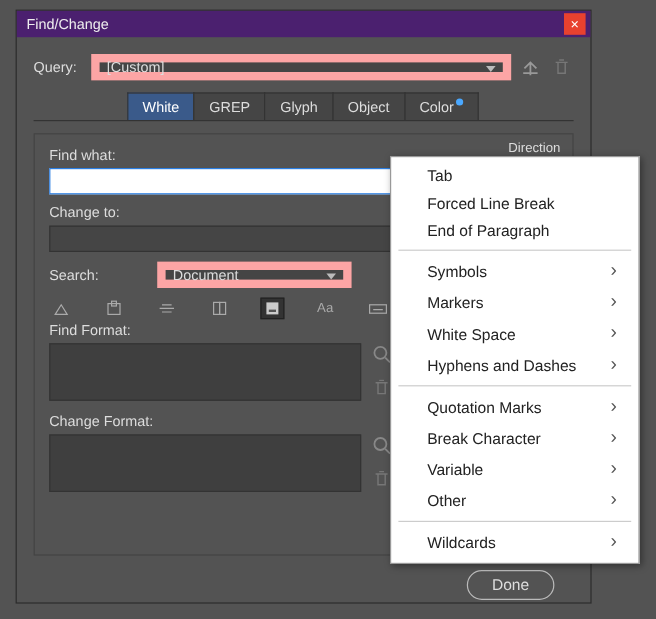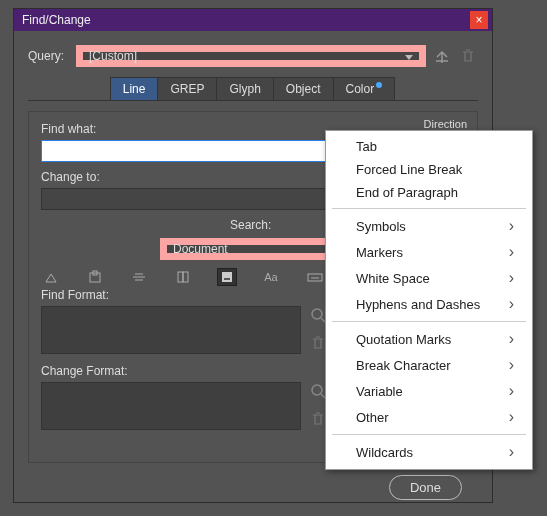--- a/index.html
+++ b/index.html
@@ -20,23 +20,23 @@
   .tab { padding: 4px 12px; background: #454545; border: 1px solid #333; border-bottom: none; color: #ddd; cursor: pointer; margin-left: -1px; }
   .tab.active { background: #3a5a8a; color: #fff; }
   .dot { display:inline-block; width:6px; height:6px; background:#4aa8ff; border-radius:50%; vertical-align: top; margin-left:2px; }
   .panel { border: 1px solid #444; padding: 10px 12px 12px 12px; position: relative; min-height: 352px; }
   .fieldlbl { margin-bottom: 4px; display: block; }
   .row { display: flex; align-items: center; gap: 6px; margin-bottom: 8px; }
   .input { background: #454545; border: 1px solid #333; height: 22px; flex: 1; padding: 0 4px; color: #ddd; position: relative; }
   .input.focus { border: 1px solid #2a7de1; background: #fff; }
   .input .chev { position: absolute; right: 4px; top: 6px; }
   .at { width: 22px; height: 22px; background: #3a3a3a; border: 1px solid #222; color: #ccc; display:flex; align-items:center; justify-content:center; font-size:11px; cursor:pointer; }
-  .searchrow { display:flex; align-items:center; gap:6px; margin-top: 4px; margin-bottom: 8px; flex-direction: column; }
+  .searchrow { display:flex; align-items:center; gap:6px; margin-top: 4px; margin-bottom: 8px; }
   .searchrow .lbl { width: 46px; }
-  .select.doc { width: 186px; }
+  .select.doc { width: 162px; margin-left: 38px; }
   .iconrow { display:flex; gap:24px; margin-bottom: 2px; color:#aaa; font-size:14px; }
   .iconrow .ic { width: 20px; height: 18px; display:flex; align-items:center; justify-content:center; border:1px solid transparent; }
   .iconrow .ic.sel { background:#333; border-color:#222; }
   .fmtbox { background: #3f3f3f; border: 1px solid #333; height: 48px; width: 260px; margin-bottom: 4px; }
   .fmtside { display:flex; flex-direction:column; gap:10px; align-items:center; margin-bottom:4px; }
   .fmtwrap { display:flex; gap:8px; }
   .sideic { width:18px; height:18px; color:#888; display:flex; align-items:center; justify-content:center; }
   .direction { position:absolute; right: 10px; top: 6px; font-size:11px; }
   .donebar { display:flex; justify-content:flex-end; padding: 12px 16px 0 0; }
   .donebtn { border:1px solid #bbb; border-radius: 14px; padding: 4px 20px; color:#ddd; background:transparent; cursor:pointer; font-size:13px; }
@@ -70,21 +70,21 @@
           </svg>
       </div>
       <div class="iconbtn">
         <svg width="12" height="14" viewBox="0 0 12 14">
             <path d="M1 3 H11 M3 3 V12 H9 V3 M4 1 H8" stroke="#777" stroke-width="1.2" fill="none"></path>
           </svg>
       </div>
     </div>
 
     <div class="tabs">
-      <div class="tab active"><span>Line</span></div>
+      <div class="tab active"><span>White</span></div>
       <div class="tab"><span>GREP</span></div>
       <div class="tab"><span>Glyph</span></div>
       <div class="tab"><span>Object</span></div>
       <div class="tab"><span>Color</span><span class="dot"></span></div>
     </div>
 
     <div class="panel">
       <div class="direction">Direction</div>
 
       <span class="fieldlbl">Find what:</span>

